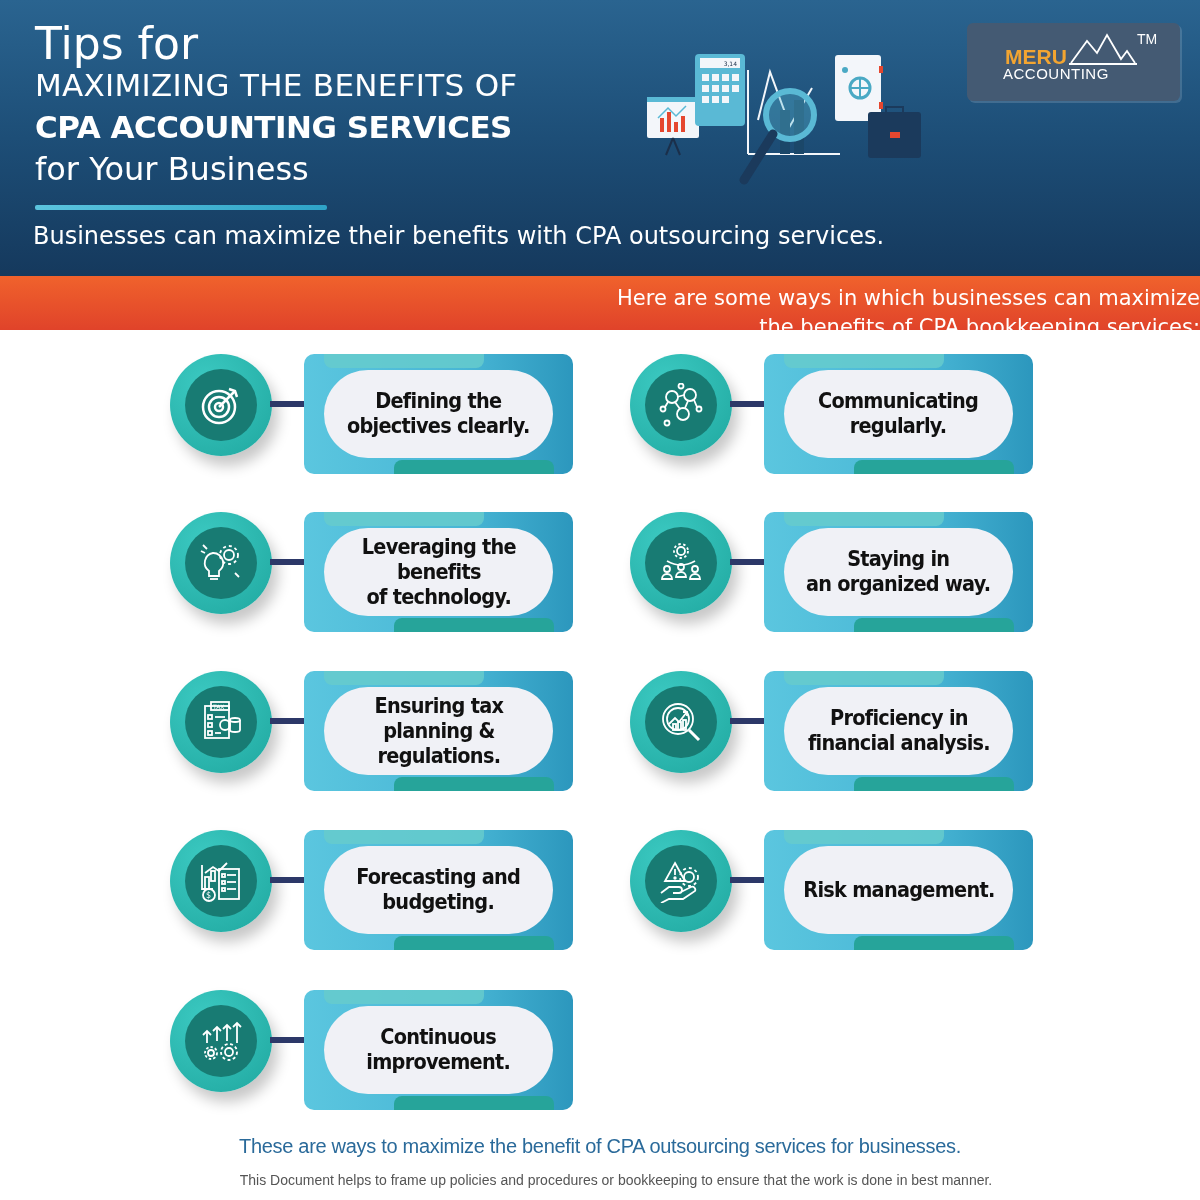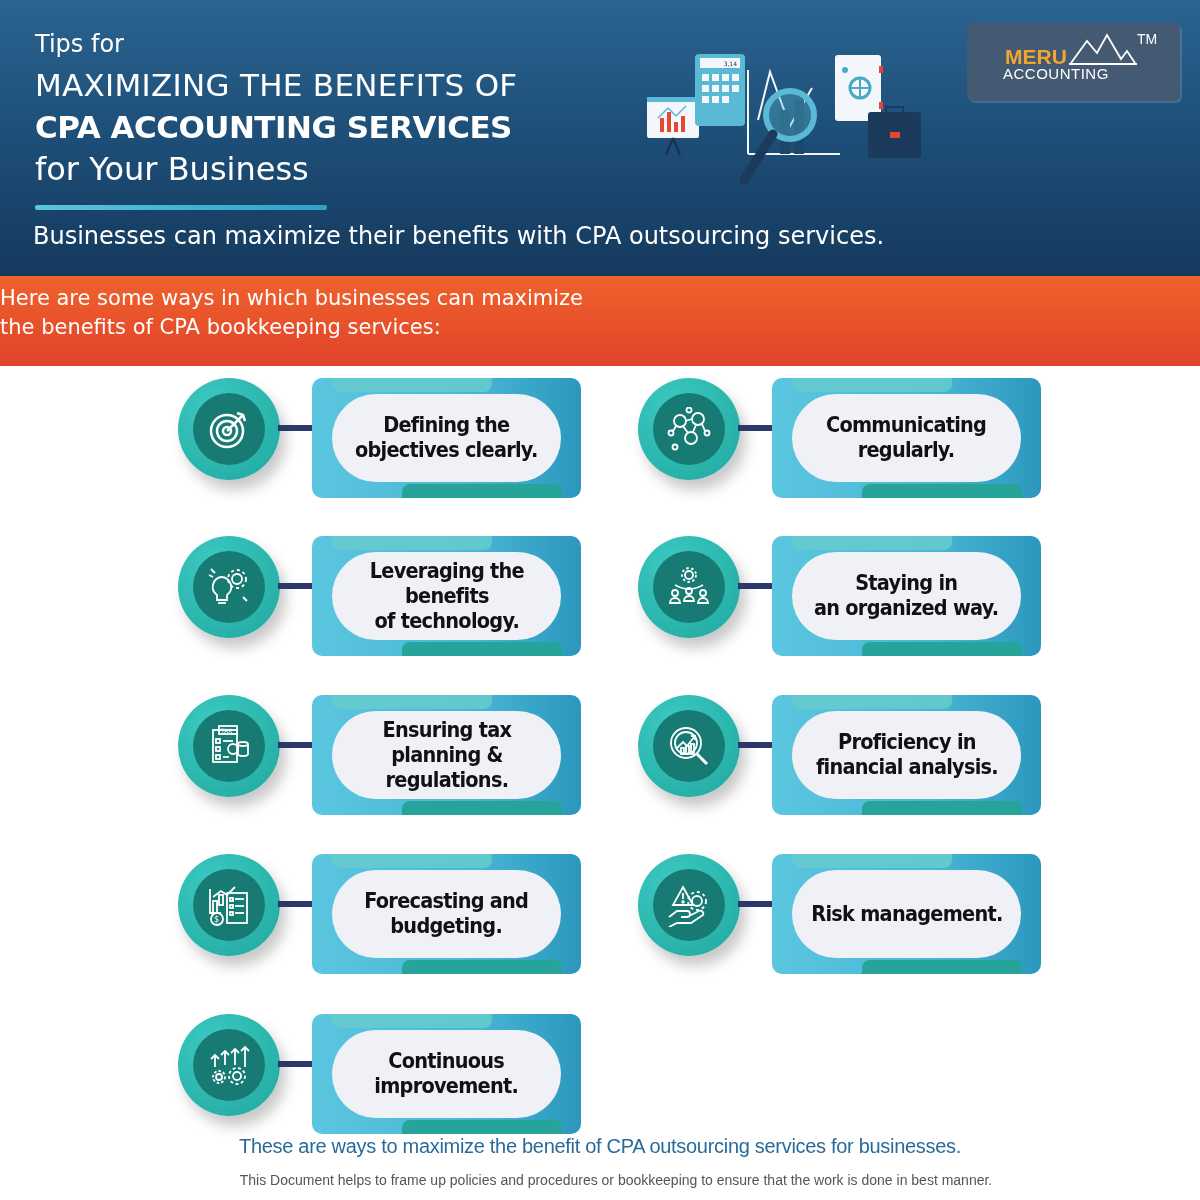--- a/index.html
+++ b/index.html
@@ -4,21 +4,21 @@
 <style>
   * { box-sizing: border-box; margin: 0; padding: 0; }
   html, body { width: 1200px; height: 1200px; background: #ffffff; overflow: hidden; }
   body { font-family: "DejaVu Sans", sans-serif; position: relative; }
 
   .header {
     position: absolute; left: 0; top: 0; width: 1200px; height: 276px;
     background: linear-gradient(180deg, #2a6490 0%, #1d4e77 50%, #15395d 100%);
   }
   .title { position: absolute; left: 35px; top: 24px; color: #fff; }
-  .title .l1 { font-size: 24px; line-height: 40px; font-weight: 400; }
+  .title .l1 { font-size: 44px; line-height: 40px; font-weight: 400; }
   .title .l2 { font-size: 31px; line-height: 42px; font-weight: 400; letter-spacing: 0.3px; }
   .title .l3 { font-size: 31px; line-height: 42px; font-weight: 900; letter-spacing: -0.5px; }
   .title .l4 { font-size: 32px; line-height: 42px; font-weight: 400; }
   .title-underline {
     position: absolute; left: 35px; top: 205px; width: 292px; height: 5px;
     background: linear-gradient(90deg, #5bc4de, #2ea3c7); border-radius: 2px;
   }
   .subtitle {
     position: absolute; left: 33px; top: 222px; color: #fff;
     font-size: 24px; font-weight: 400; white-space: nowrap;
@@ -30,26 +30,26 @@
     box-shadow: 2px 2px 0 rgba(255,255,255,0.15);
   }
   .logo .meru { position: absolute; left: 38px; top: 22px; color: #f2a531; font-weight: 700; font-size: 21px; font-family: "Liberation Sans", sans-serif; }
   .logo .acc { position: absolute; left: 36px; top: 42px; color: #fff; font-size: 15px; font-family: "Liberation Sans", sans-serif; letter-spacing: 0.5px; }
   .logo .tm { position: absolute; left: 170px; top: 8px; color: #fff; font-size: 14px; font-family: "Liberation Sans", sans-serif; }
   .logo svg { position: absolute; left: 102px; top: 6px; }
 
   .illustration { position: absolute; left: 640px; top: 50px; width: 290px; height: 145px; }
 
   .banner {
-    position: absolute; left: 0; top: 276px; width: 1200px; height: 90px;
+    position: absolute; left: 0; top: 276px; width: 1200px; height: 54px;
     background: linear-gradient(180deg, #f0622c 0%, #e0432a 100%);
-    color: #fff; text-align: left; font-size: 21px; line-height: 29px; padding-top: 8px;
-  }
-
-  .tips { position: absolute; left: 0; top: 366px; width: 1064px; height: 780px; margin-left: 8px; }
+    color: #fff; text-align: right; font-size: 21px; line-height: 29px; padding-top: 8px;
+  }
+
+  .tips { position: absolute; left: 0; top: 342px; width: 1064px; height: 780px; }
   .tip { position: absolute; width: 410px; height: 125px; }
   .circle {
     position: absolute; left: 10px; top: 12px; width: 102px; height: 102px; border-radius: 50%;
     background: radial-gradient(circle at 35% 30%, #3ccac2, #1fa79f);
     box-shadow: 6px 10px 14px rgba(0,0,0,0.22);
   }
   .circle .inner {
     position: absolute; left: 15px; top: 15px; width: 72px; height: 72px; border-radius: 50%;
     background: #187b73; display: flex; align-items: center; justify-content: center;
   }

